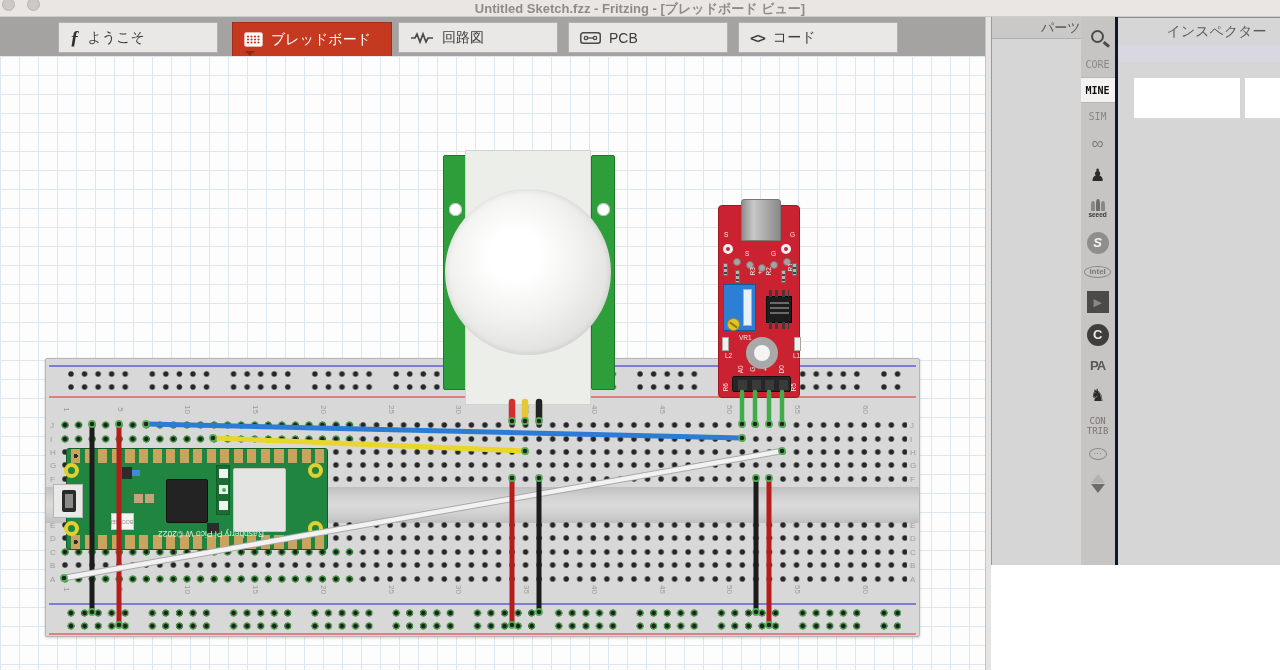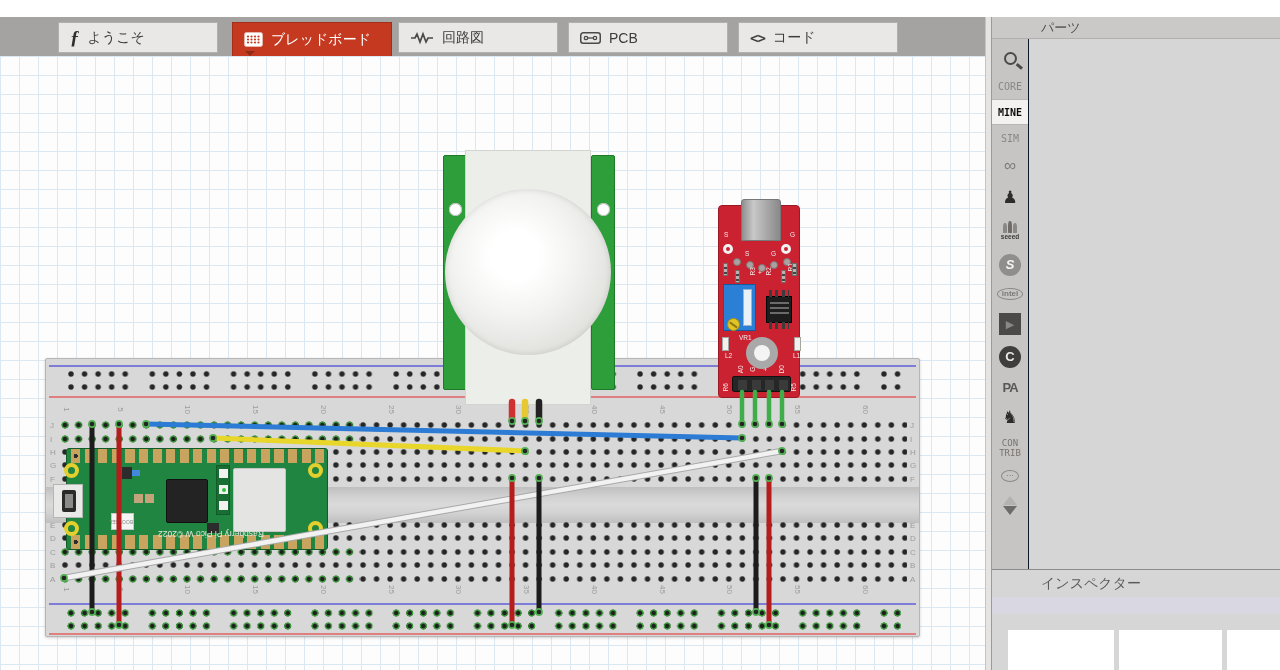--- a/index.html
+++ b/index.html
@@ -94,26 +94,26 @@
   .ic{position:absolute;background:#1d1d1d;border:1px solid #000;}
   .ic::before,.ic::after{content:"";position:absolute;left:2px;right:2px;height:7px;
     background:repeating-linear-gradient(90deg,#3c3c3c 0 3px,transparent 3px 6.5px);}
   .ic::before{top:-7px;} .ic::after{bottom:-7px;}
   .chole{position:absolute;border-radius:50%;background:#a9a9a9;}
   .chole .inner{position:absolute;left:8px;top:8px;width:16px;height:16px;border-radius:50%;background:#f4f4f4;}
   .led{position:absolute;width:7px;height:14px;background:#f2f0ee;border:1px solid #a8a4a0;}
   .kheader{position:absolute;background:#262626;border:1px solid #111;border-radius:2px;}
 
   
-  .sidebar{position:absolute;left:991px;top:17px;width:289px;height:653px;background:#d6d6d6;
-    border-left:1px solid #9a9a9a;display:flex;flex-direction:column;}
+  .sidebar{position:absolute;left:991px;top:17px;width:289px;height:548px;background:#d6d6d6;
+    border-left:1px solid #9a9a9a;display:flex;}
   .parts-header{height:22px;background:#cbc9c7;border-bottom:1px solid #b2b0ae;color:#4e4e4e;
     font-size:13px;line-height:21px;padding-left:49px;flex:none;}
   .sb-body{flex:1;display:flex;min-height:0;}
-  .bin-strip{width:37px;background:#c7c5c3;border-right:1px solid #0f172a;display:flex;flex-direction:column;
+  .bin-strip{width:37px;background:#c7c5c3;border-right:3px solid #0f172a;display:flex;flex-direction:column;
     align-items:flex-start;padding-top:4px;flex:none;}
   .bin{width:100%;display:flex;align-items:center;justify-content:center;flex:none;color:#807c78;}
   .bin.textbin{font-family:"DejaVu Sans Mono",monospace;font-size:10px;height:26px;color:#8a8684;}
   .bin.active{background:#f4f2f0;border-top:1px solid #b8b6b4;border-bottom:1px solid #b8b6b4;color:#0a0a0a;font-weight:bold;}
   .mag{position:relative;width:13px;height:13px;border:2px solid #4a4a4a;border-radius:50%;}
   .mag::after{content:"";position:absolute;left:10px;top:11px;width:7px;height:2.5px;background:#4a4a4a;transform:rotate(40deg);}
   .glyphbin{font-size:17px;height:30px;}
   .glyphdark{color:#2e2c2a;}
   .circlebin{width:22px;height:22px;border-radius:50%;background:#908e8c;color:#f4f4f4;
     font-weight:bold;font-style:italic;font-size:13px;line-height:22px;text-align:center;}
@@ -158,20 +158,25 @@
   .m-wingL,.m-wingR{position:absolute;top:5px;width:8px;height:36px;background:#2e9e3a;}
   .m-wingL{left:2px;} .m-wingR{right:2px;}
   .m-dome{position:absolute;left:7px;top:6px;width:32px;height:32px;border-radius:50%;
     background:radial-gradient(circle at 40% 38%,#fff,#e2e2e0 70%,#d2d2d0);}
 </style>
 </head>
 <body>
 
 <div class="screen">
 
+  <div class="titlebar">
+    <div class="tl" style="left:2px"></div>
+    <div class="tl" style="left:27px"></div>
+    <div class="title">Untitled Sketch.fzz - Fritzing - [ブレッドボード ビュー]</div>
+  </div>
 
   <div class="tabbar">
     <div class="tab" style="left:58px">
       <span class="ticon fz">ƒ</span>
       <span>ようこそ</span>
     </div>
     <div class="tab active" style="left:232px">
       <svg width="19" height="15">
         <rect x="0.5" y="0.5" width="18" height="14" rx="2" fill="#ffffff" stroke="#e6b5ab"></rect>
         <g fill="#c4391f">

